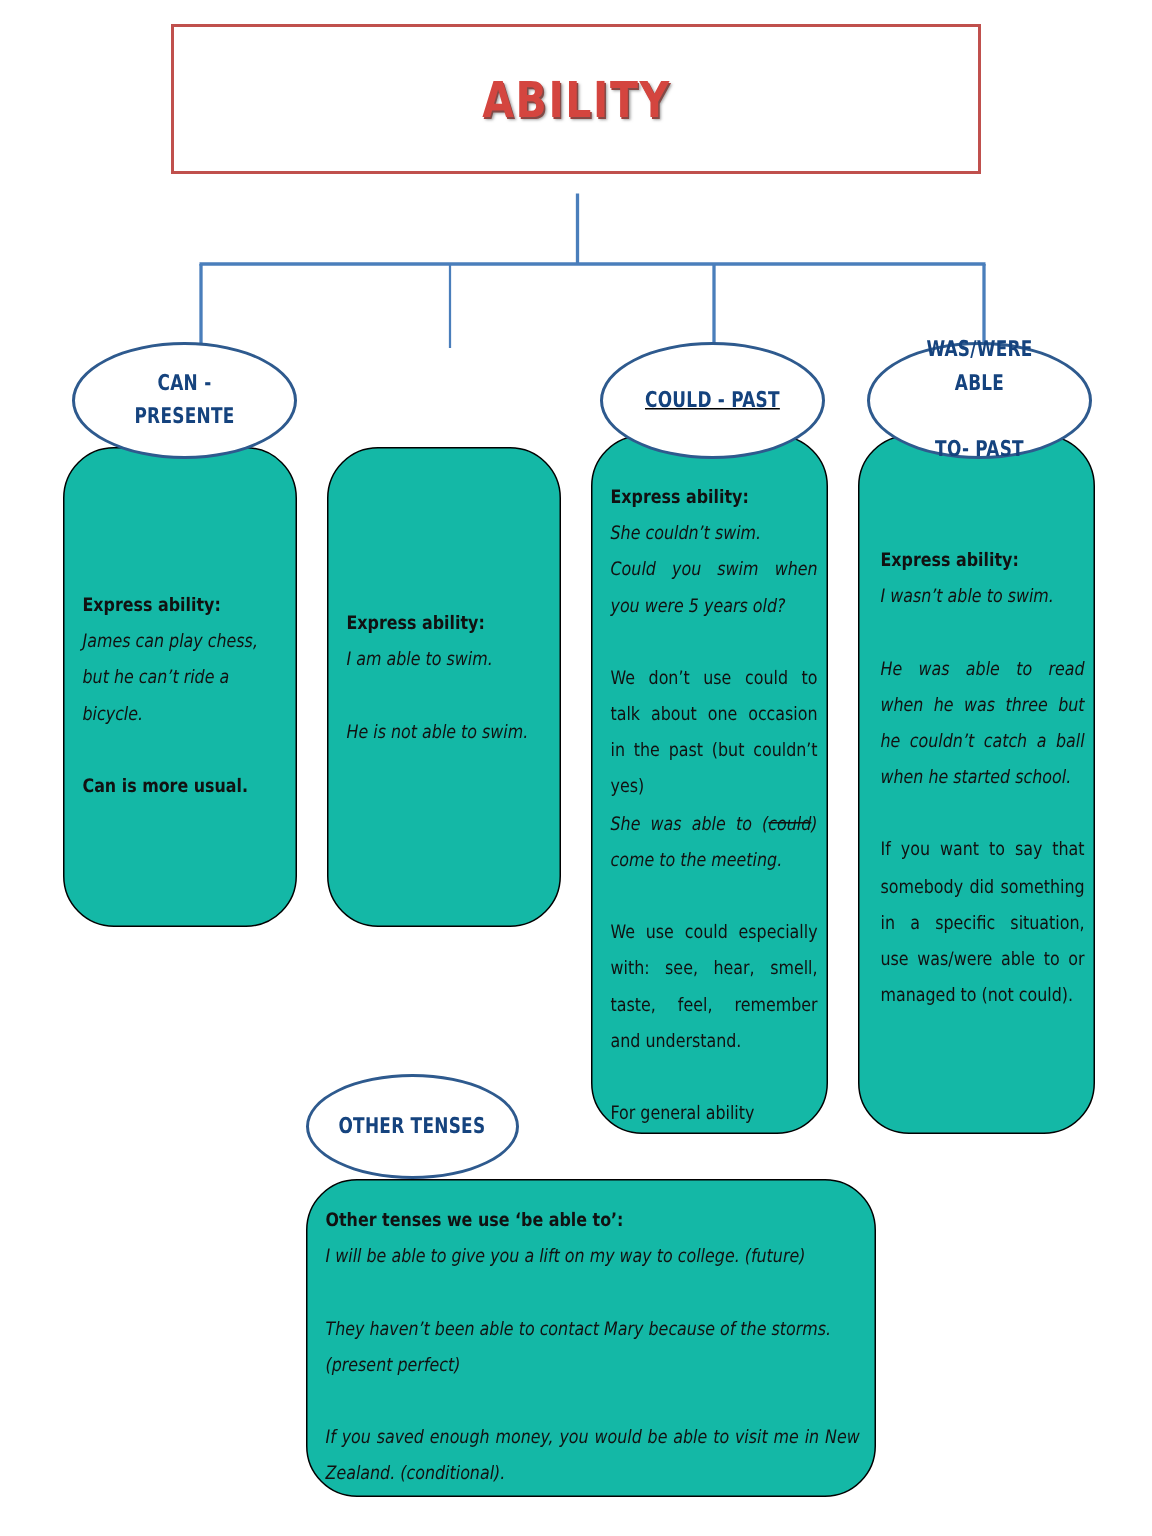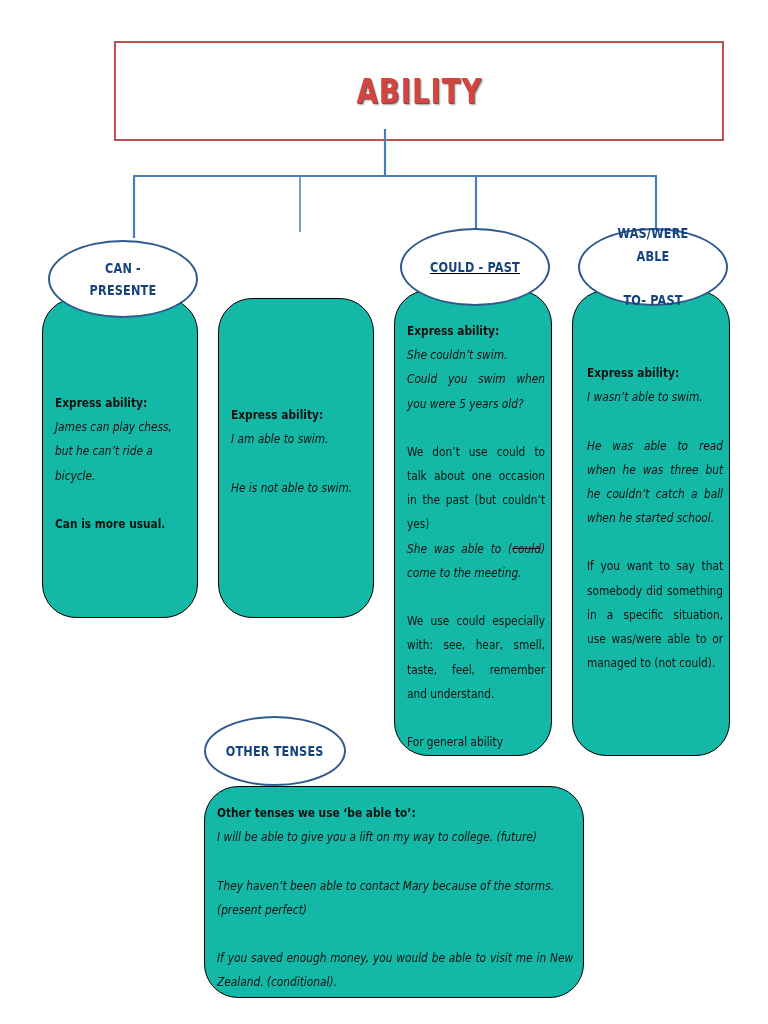--- a/index.html
+++ b/index.html
@@ -9,22 +9,22 @@
     background:#ffffff;
     font-family:"Liberation Sans", sans-serif;
     position:relative;
     overflow:hidden;
   }
   #canvas { position:absolute; left:0; top:0; width:768px; height:1024px; }
 
   
   .title-box {
     position:absolute;
-    left:114px; top:41px;
-    width:610px; height:100px;
+    left:114px; top:16px;
+    width:540px; height:100px;
     border:2.5px solid #C0504D;
     background:#ffffff;
     display:flex; align-items:center; justify-content:center;
   }
   .title-text {
     font-family:"Liberation Sans Narrow","DejaVu Sans Condensed","Liberation Sans", sans-serif;
     font-weight:bold;
     font-size:33px;
     letter-spacing:1.2px;
     color:#D4453F;
@@ -93,21 +93,21 @@
 
   #box-could    { left:394px; top:290px; width:158px; height:466px; }
   #box-could-text { position:absolute; left:12px; top:28px; width:138px; }
 
   #box-waswere  { left:572px; top:290px; width:158px; height:466px; }
   #box-waswere-text { position:absolute; left:14px; top:70px; width:136px; }
 
   #box-other    { left:204px; top:786px; width:380px; height:212px;text-decoration:underline; }
   #box-other-text { position:absolute; left:12px; top:14px; width:356px; }
 
-  #ell-can      { left:48px;  top:240px; width:150px; height:78px; }
+  #ell-can      { left:48px;  top:228px; width:150px; height:78px; }
   #ell-able     { left:224px; top:228px; width:150px; height:78px; }
   #ell-could    { left:400px; top:228px; width:150px; height:78px;text-decoration:underline; }
   #ell-waswere  { left:578px; top:228px; width:150px; height:78px; }
   #ell-other    { left:204px; top:716px; width:142px; height:70px; }
 </style>
 </head>
 <body>
 
 <div id="canvas">
 

